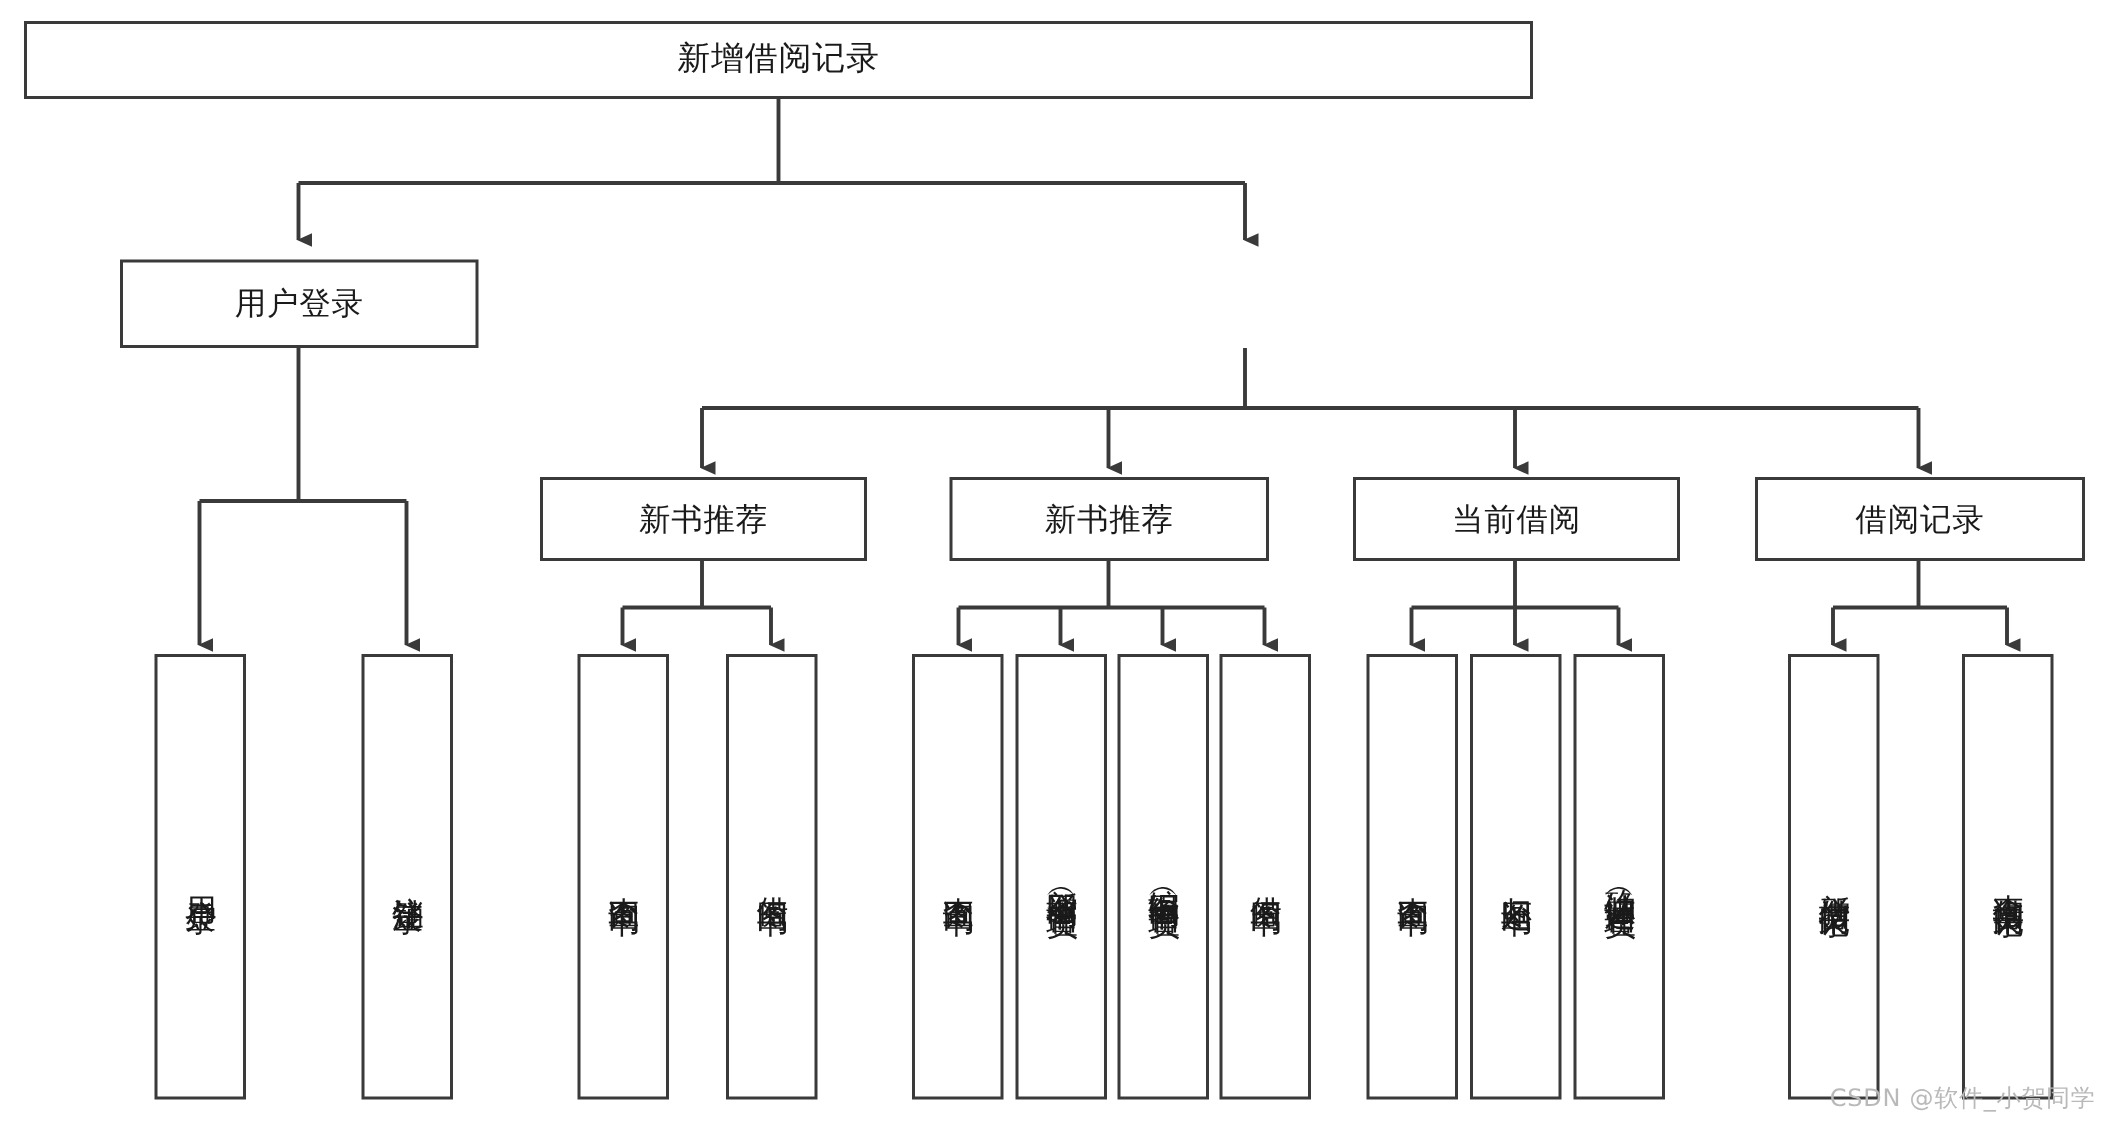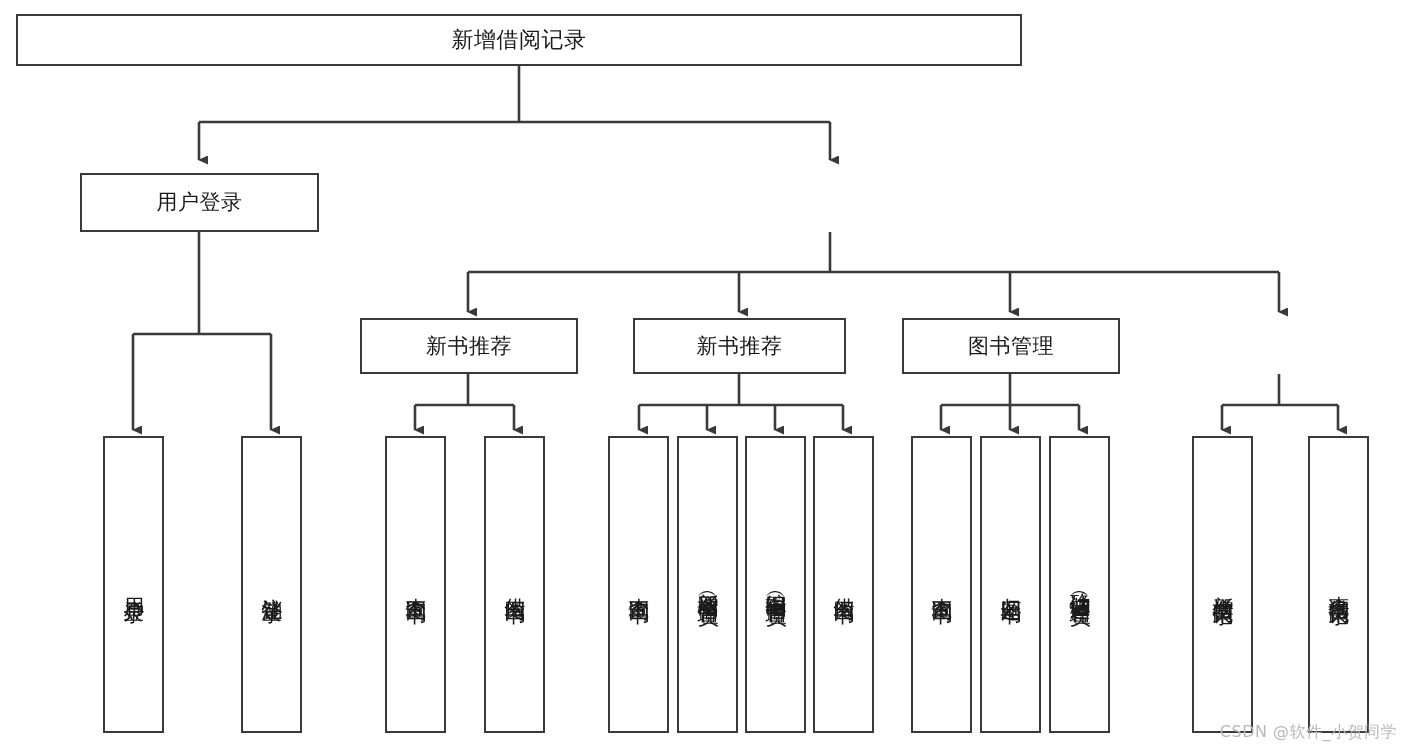--- a/index.html
+++ b/index.html
@@ -141,23 +141,26 @@
 
   <div class="node h" style="left:360px; top:318px; width:218px; height:56px;">
     <span class="node-label">新书推荐</span>
   </div>
 
   <div class="node h" style="left:633px; top:318px; width:213px; height:56px;">
     <span class="node-label">新书推荐</span>
   </div>
 
   <div class="node h" style="left:902px; top:318px; width:218px; height:56px;">
-    <span class="node-label">图书管理</span>
-  </div>
-
+    <span class="node-label">当前借阅</span>
+  </div>
+
+  <div class="node h" style="left:1170px; top:318px; width:220px; height:56px;">
+    <span class="node-label">借阅记录</span>
+  </div>
 
   <div class="node v" style="left:103px; top:436px; width:61px; height:297px;">
     <span class="node-label">用户登录</span>
   </div>
 
   <div class="node v" style="left:241px; top:436px; width:61px; height:297px;">
     <span class="node-label">注销登录</span>
   </div>
 
   <div class="node v" style="left:385px; top:436px; width:61px; height:297px;">

